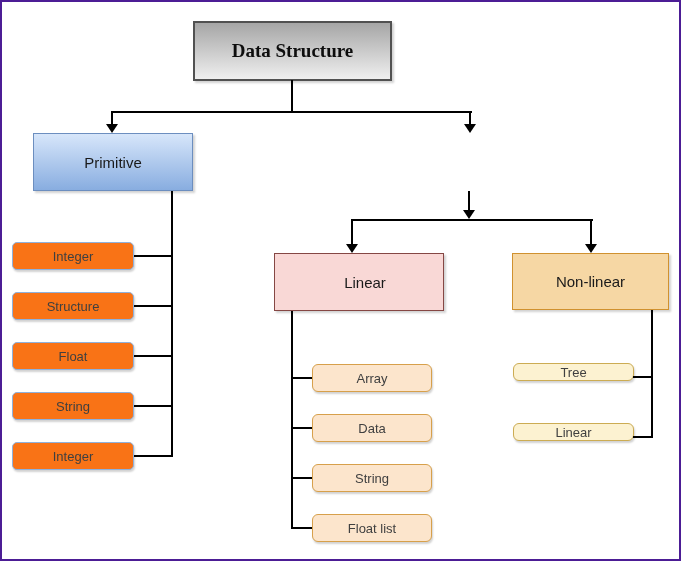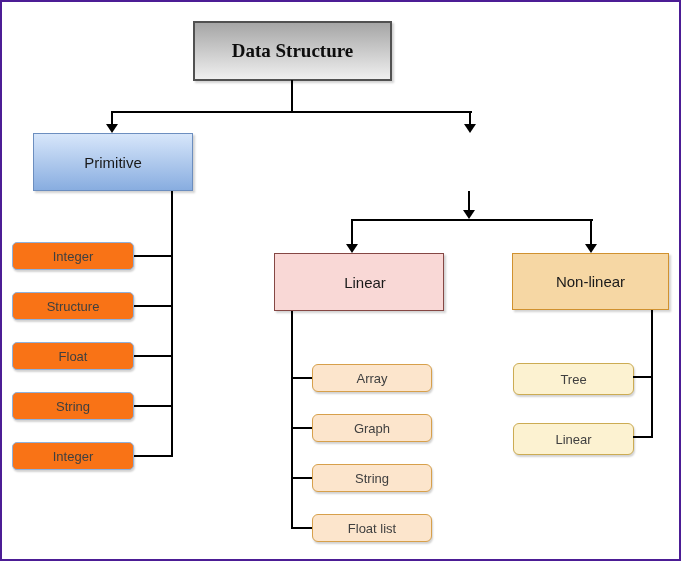--- a/index.html
+++ b/index.html
@@ -63,21 +63,21 @@
     border: 1.5px solid #8fb1dc;
     border-radius: 5px;
   }
   .leaf-orange {
     left: 310px; width: 120px; height: 28px;
     background: #fce5cc;
     border: 1.5px solid #d7a04b;
     border-radius: 6px;
   }
   .leaf-yellow {
-    left: 511px; width: 121px; height: 32px;
+    left: 511px; width: 121px; height: 18px;
     background: #fcf2d1;
     border: 1.5px solid #ccac53;
     border-radius: 6px;
   }
   .seg { position: absolute; background: #000000; }
   .arrow-down {
     position: absolute; width: 0; height: 0;
     border-left: 6px solid transparent;
     border-right: 6px solid transparent;
     border-top: 9px solid #000000;
@@ -97,21 +97,21 @@
 
   <div class="node node-header node-nonlinear">Non-linear</div>
 
   <div class="node leaf leaf-blue" style="top:240px">Integer</div>
   <div class="node leaf leaf-blue" style="top:290px">Structure</div>
   <div class="node leaf leaf-blue" style="top:390px">String</div>
   <div class="node leaf leaf-blue" style="top:340px">Float</div>
   <div class="node leaf leaf-blue" style="top:440px">Integer</div>
 
   <div class="node leaf leaf-orange" style="top:362px">Array</div>
-  <div class="node leaf leaf-orange" style="top:412px">Graph</div>
+  <div class="node leaf leaf-orange" style="top:412px">Data</div>
   <div class="node leaf leaf-orange" style="top:462px">String</div>
   <div class="node leaf leaf-orange" style="top:512px">Float list</div>
 
   <div class="node leaf leaf-yellow" style="top:361px">Tree</div>
   <div class="node leaf leaf-yellow" style="top:421px">Linear</div>
 
   <div class="seg" style="left:289px; top:78px;  width:2px;   height:32px"></div>
   <div class="seg" style="left:109px; top:109px; width:361px; height:2px"></div>
   <div class="seg" style="left:109px; top:110px; width:2px;   height:13px"></div>
   <div class="arrow-down" style="left:104px; top:122px"></div>

